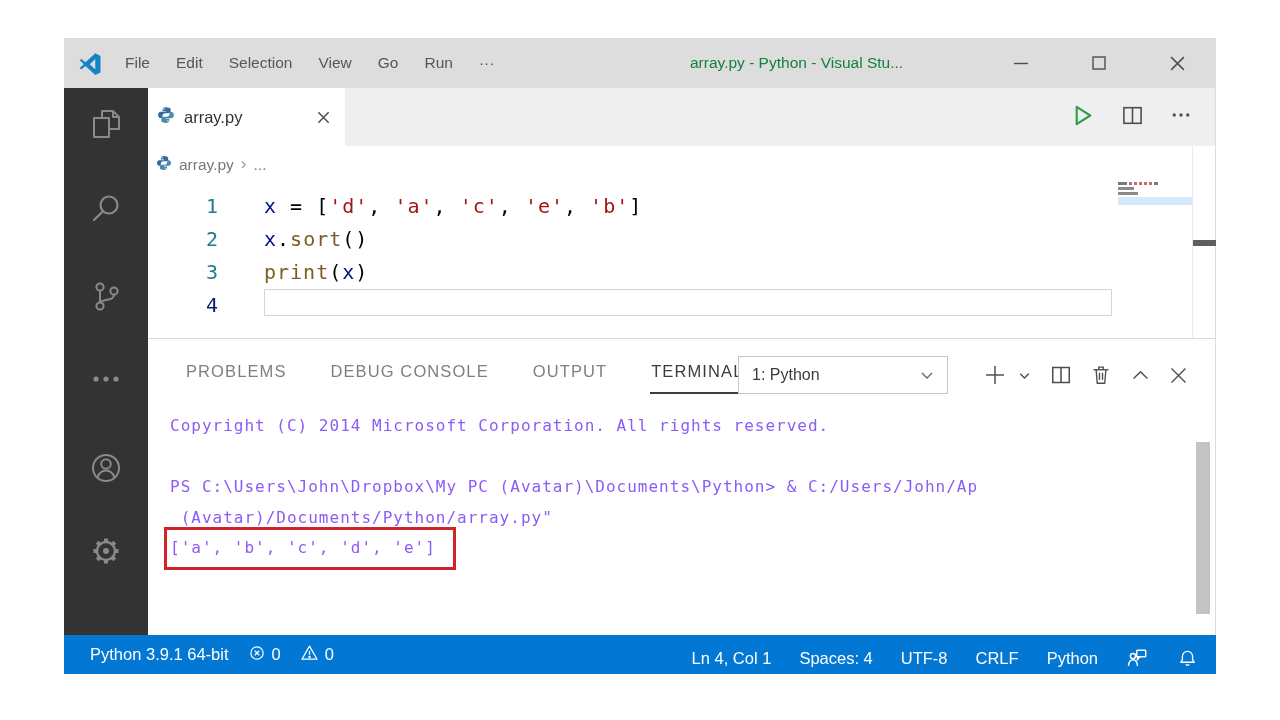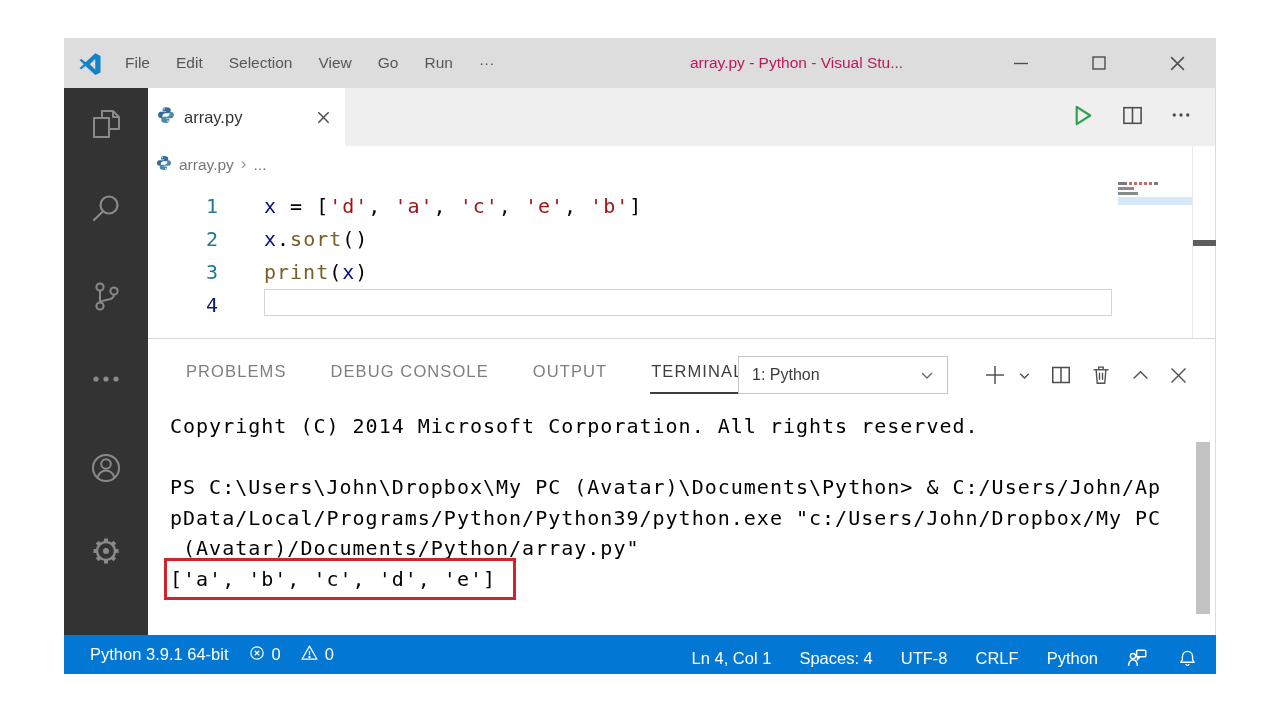--- a/index.html
+++ b/index.html
@@ -7,21 +7,21 @@
   .page { position:relative; width:1280px; height:720px; background:#ffffff; overflow:hidden;
           font-family:"Liberation Sans", sans-serif; }
   .window { position:absolute; left:64px; top:38px; width:1152px; height:636px; background:#ffffff; }
 
   
   .titlebar { position:absolute; left:0; top:0; width:1152px; height:50px; background:#DDDDDD;
               display:flex; align-items:center; }
   .vscode-logo { margin:0 10px 0 14px; display:flex; }
   .menu { display:flex; align-items:center; height:100%; }
   .menu-item { padding:0 13px; font-size:15.5px; color:#565656; line-height:50px; cursor:default; white-space:nowrap; }
-  .win-title { position:absolute; left:626px; top:0; line-height:50px; font-size:15.5px; color:#be185d; white-space:nowrap; }
+  .win-title { position:absolute; left:626px; top:0; line-height:50px; font-size:15.5px; color:#15803d; white-space:nowrap; }
   .win-controls { position:absolute; right:0; top:0; height:50px; display:flex; }
   .win-btn { width:78px; height:50px; display:flex; align-items:center; justify-content:center; }
 
   
   .body { position:absolute; left:0; top:50px; width:1152px; height:547px; display:flex; }
   .activitybar { position:relative; width:84px; height:547px; background:#333333; flex:0 0 84px; }
   .ab-icon { position:absolute; left:24px; width:36px; height:36px; }
 
   .main { position:relative; flex:1; height:547px; background:#ffffff; border-right:1px solid #DCDCDC; }
 
@@ -59,22 +59,22 @@
                border-bottom:2px solid transparent; white-space:nowrap; }
   .panel-tab.active { color:#3D3D3D; border-bottom-color:#3D3D3D; }
   .terminal-select { position:absolute; left:590px; top:17px; width:210px; height:38px; background:#ffffff;
                      border:1px solid #C6C6C6; display:flex; align-items:center; padding:0 12px 0 13px;
                      font-size:16px; color:#3C3C3C; }
   .select-chevron { margin-left:auto; display:flex; }
   .panel-actions { position:absolute; right:26px; top:17px; height:38px; display:flex; align-items:center; gap:16px; }
   .pa-icon { display:flex; }
 
   .terminal { position:absolute; left:22px; top:72px; width:1010px;
-              font-family:"DejaVu Sans Mono","Liberation Mono",monospace; font-size:20px; letter-spacing:1px;
-              color:#000000; line-height:30.5px; }
+              font-family:"DejaVu Sans Mono","Liberation Mono",monospace; font-size:16px; letter-spacing:1px;
+              color:#8b5cf6; line-height:30.5px; }
   .t-line { white-space:pre; height:30.5px; }
   .red-box { display:inline-block; outline:3px solid #D2232A; outline-offset:3px; padding-right:14px; }
   .term-cursor { display:inline-block; width:12px; height:23px; border:2px solid #3C3C3C;
                  transform:translateY(3px); }
   .term-scrollbar { position:absolute; left:1048px; top:103px; width:14px; height:172px; background:#C3C3C3; }
 
   
   .statusbar { position:absolute; left:0; top:597px; width:1152px; height:39px; background:#0277D4;
                display:flex; align-items:center; justify-content:space-between; color:#ffffff;
                padding:0 18px 0 26px; font-size:16.5px; }
@@ -333,21 +333,20 @@
               <svg width="21" height="21" viewBox="0 0 24 24" fill="none">
                   <path d="M4 4 L20 20 M20 4 L4 20" stroke="#4D4D4D" stroke-width="1.6"></path>
                 </svg>
             </span>
           </div>
 
           <div class="terminal" id="terminal">
               <div class="t-line"><span>Copyright (C) 2014 Microsoft Corporation. All rights reserved.</span></div>
               <div class="t-line"><span></span></div>
               <div class="t-line"><span>PS C:\Users\John\Dropbox\My PC (Avatar)\Documents\Python&gt; &amp; C:/Users/John/Ap</span></div>
-              <div class="t-line"><span>pData/Local/Programs/Python/Python39/python.exe "c:/Users/John/Dropbox/My PC</span></div>
               <div class="t-line"><span> (Avatar)/Documents/Python/array.py"</span></div>
               <div class="t-line"><span class="red-box">['a', 'b', 'c', 'd', 'e']</span></div>
             </div>
           <div class="term-scrollbar"></div>
         </div>
       </div>
     </div>
 
     <div class="statusbar">
       <div class="sb-left" id="sb-left">

